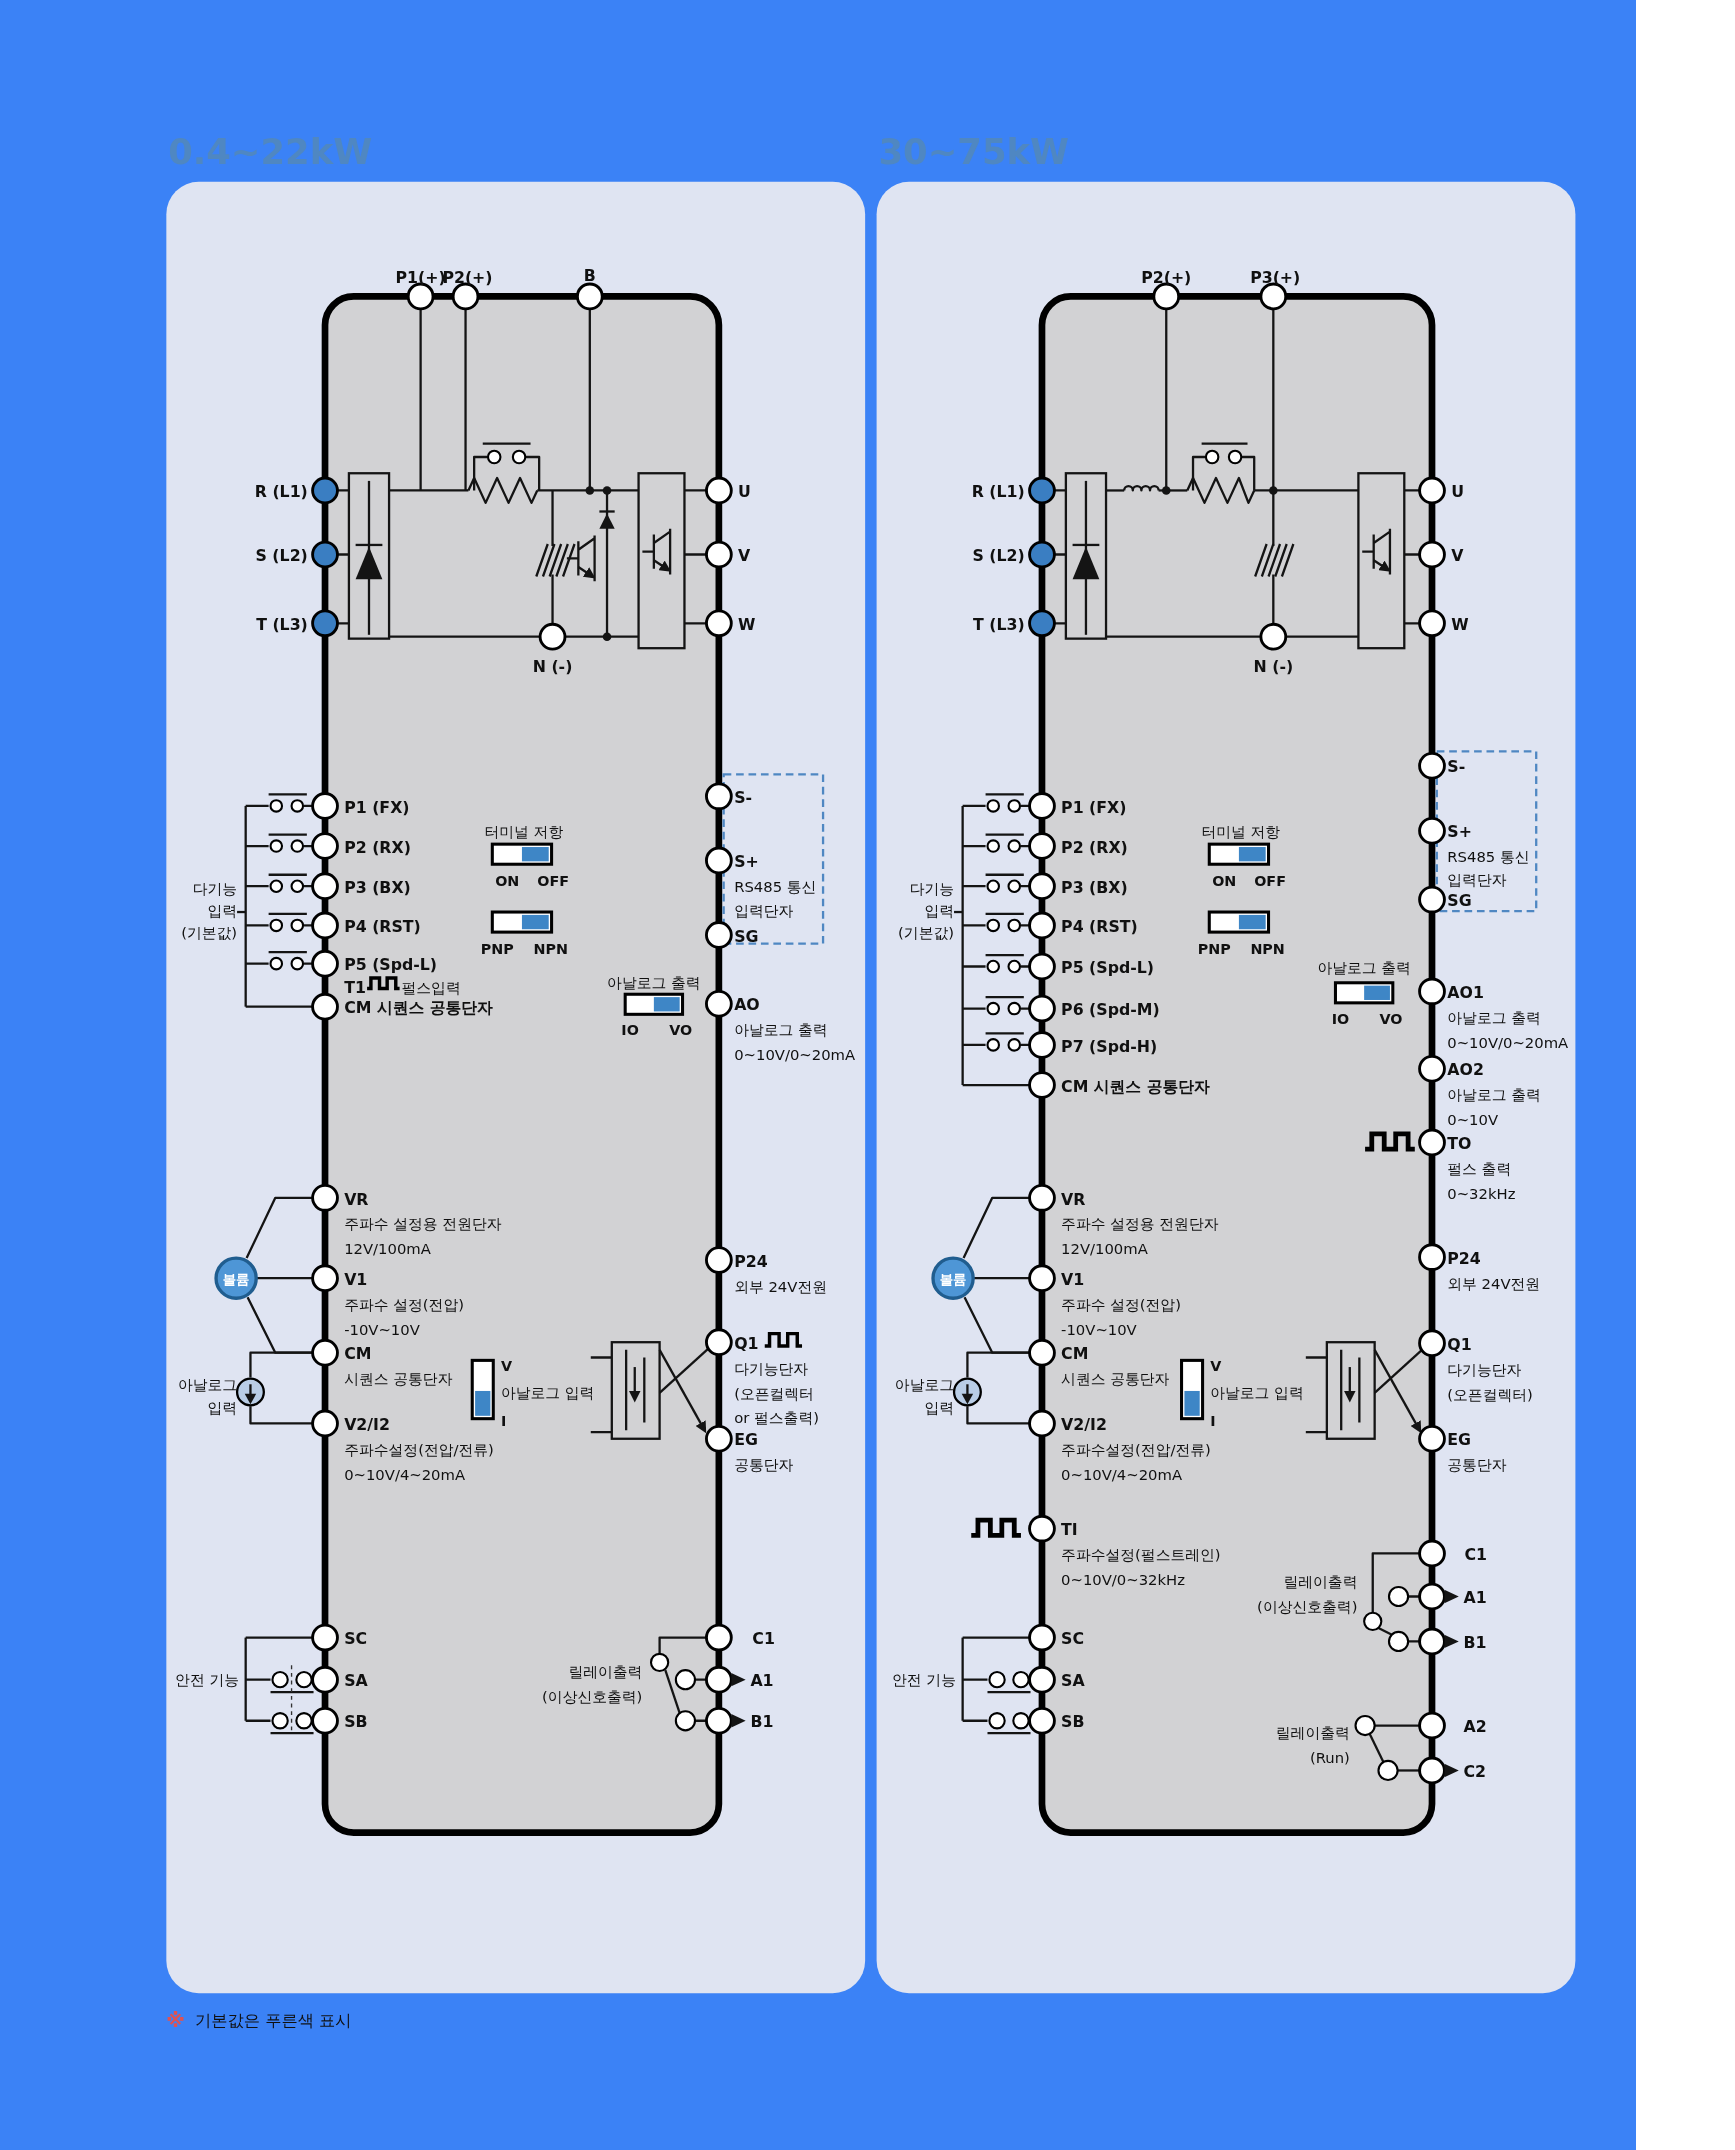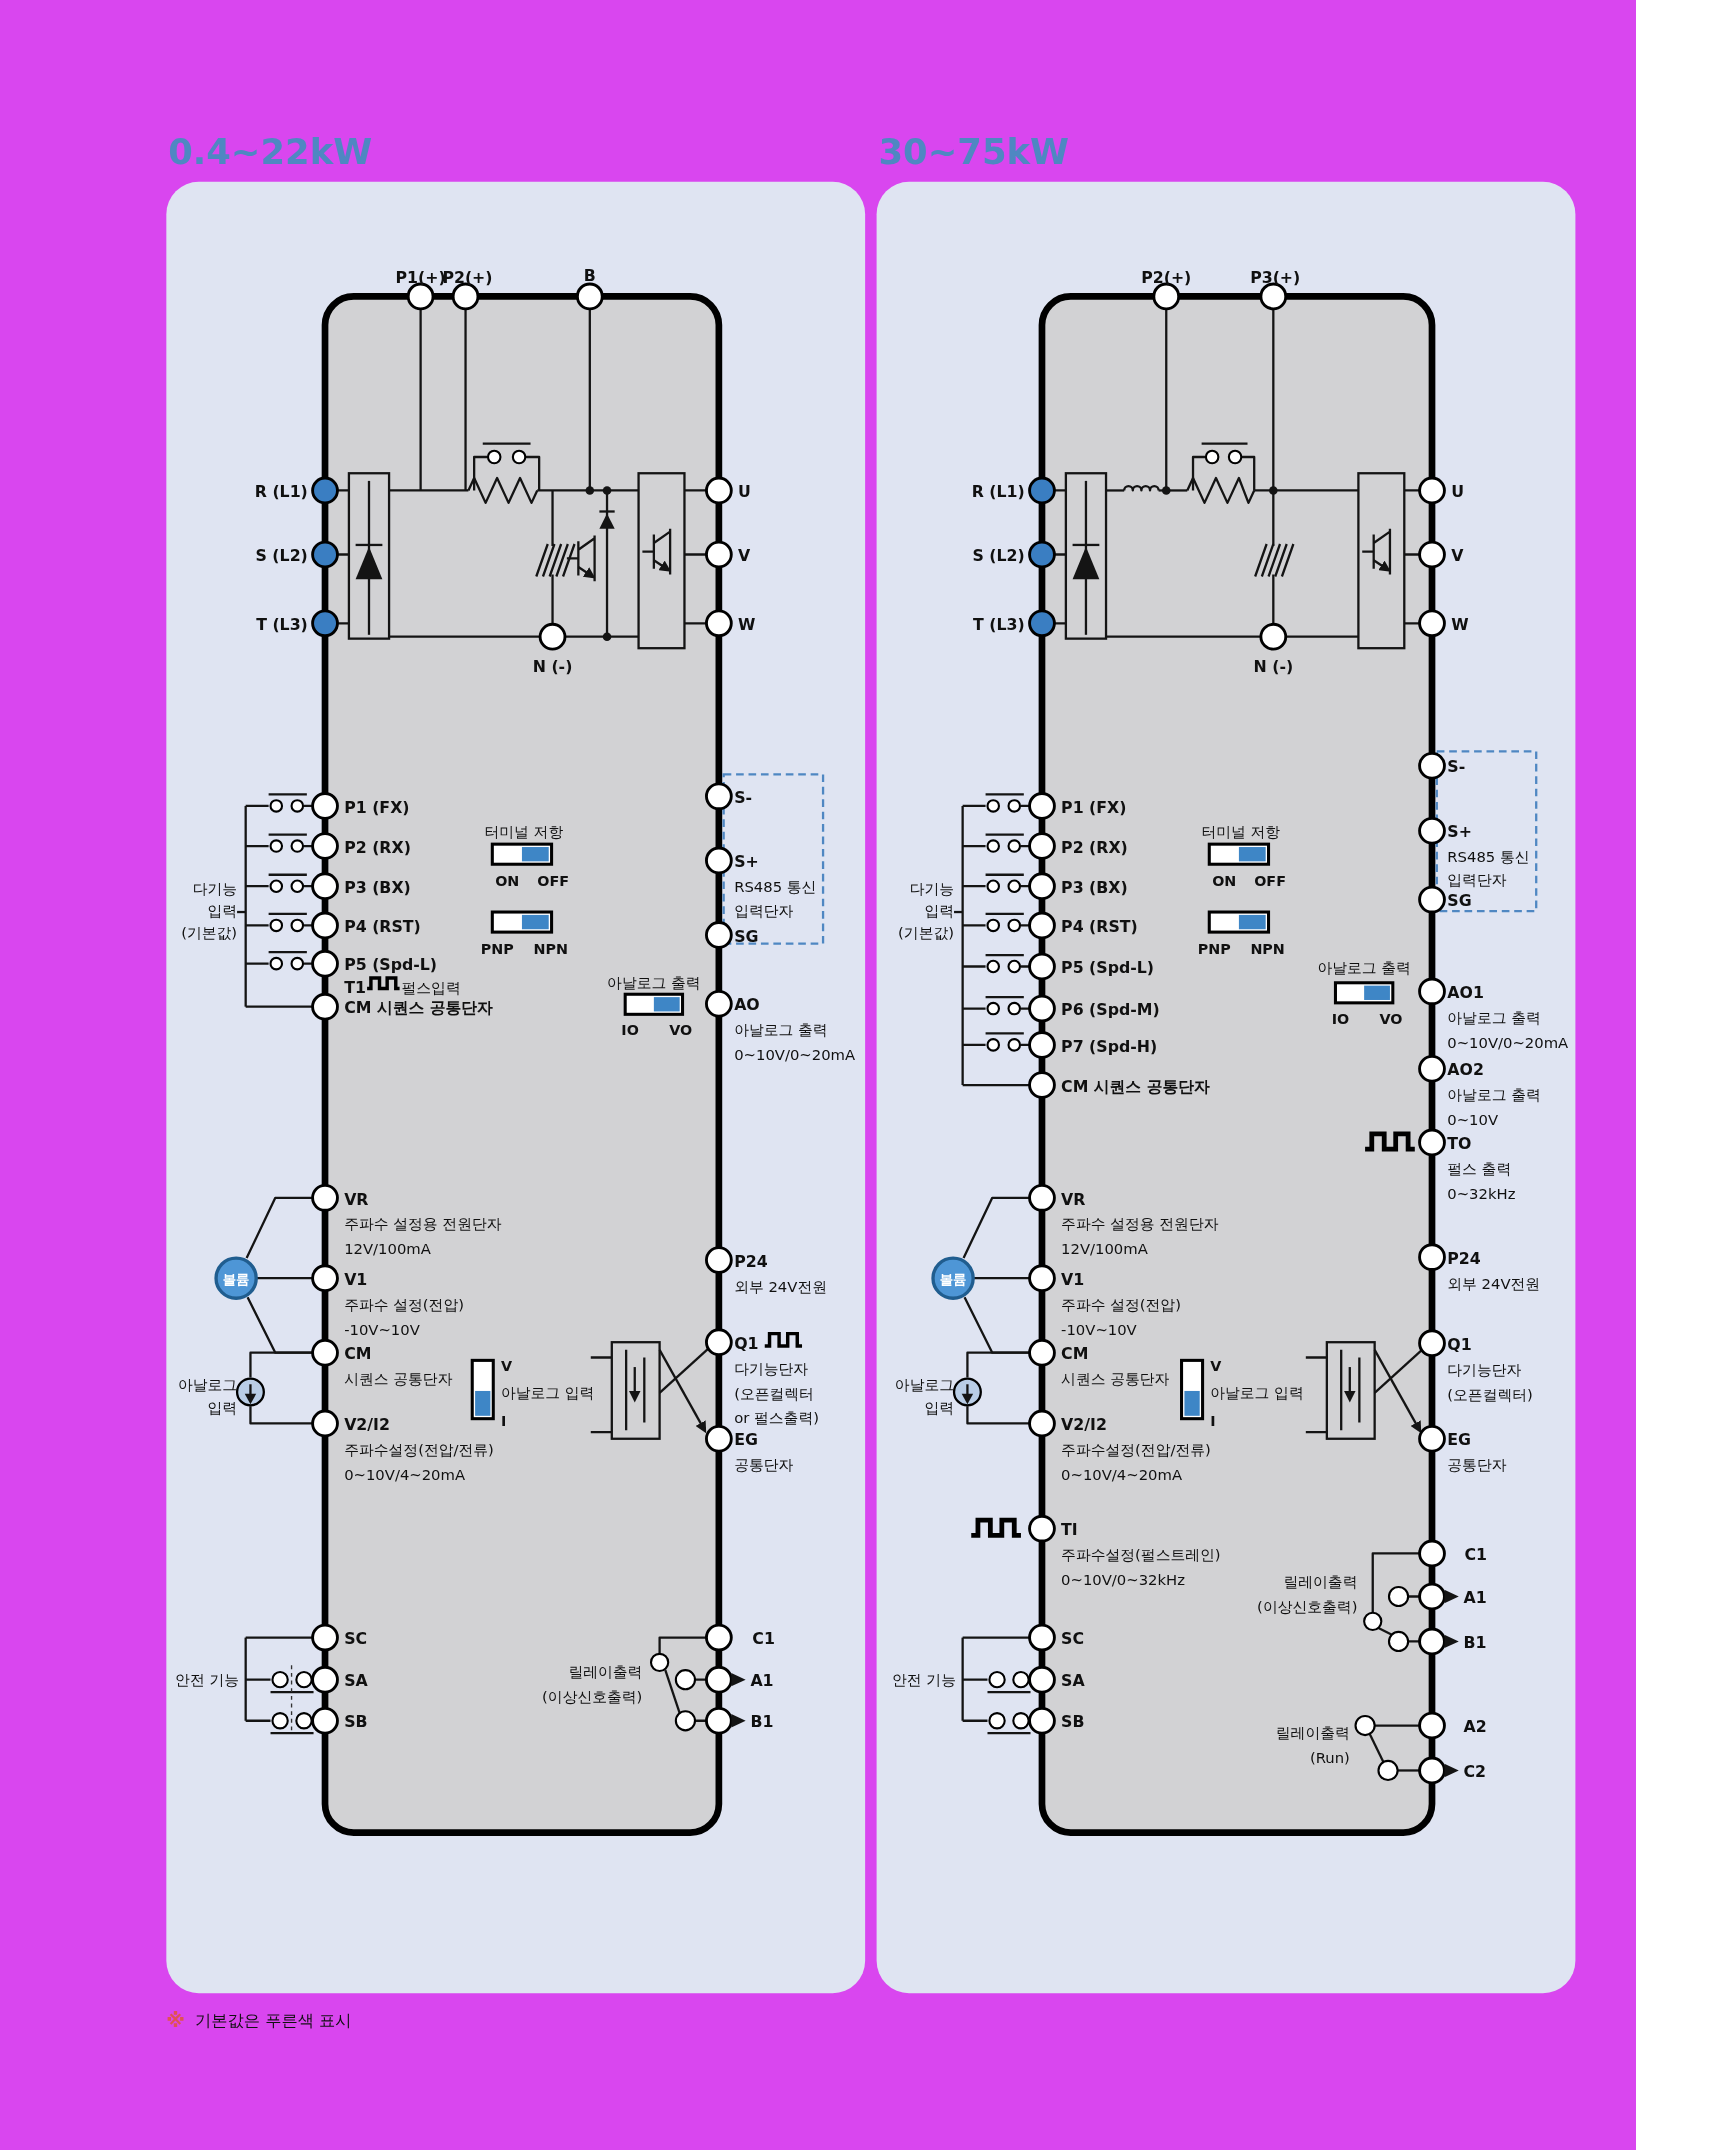--- a/index.html
+++ b/index.html
@@ -1,16 +1,16 @@
 <!DOCTYPE html>
 <html><head>
 <meta charset="utf-8">
 <style>
   html,body{margin:0;padding:0;background:#fff}
-  .page{position:relative;width:1636px;height:2151px;background:#d946ef;overflow:hidden}
+  .page{position:relative;width:1636px;height:2151px;background:#3b82f6;overflow:hidden}
   svg{display:block}
   text{font-family:"DejaVu Sans","Liberation Sans",sans-serif;fill:#101010}
   .title{font-size:37px;font-weight:bold;fill:#4f87c2}
   .name{font-size:16.5px;font-weight:600}
   .desc{font-size:15.5px;font-weight:500}
   .sw{font-size:15px;font-weight:600}
   .grp{font-size:15.5px;font-weight:500}
   .vol{font-size:14px;font-weight:bold;fill:#ffffff}
   .note-mark{font-size:20px;font-weight:bold;fill:#e05252}
   .note-text{font-size:17px;font-weight:500}

